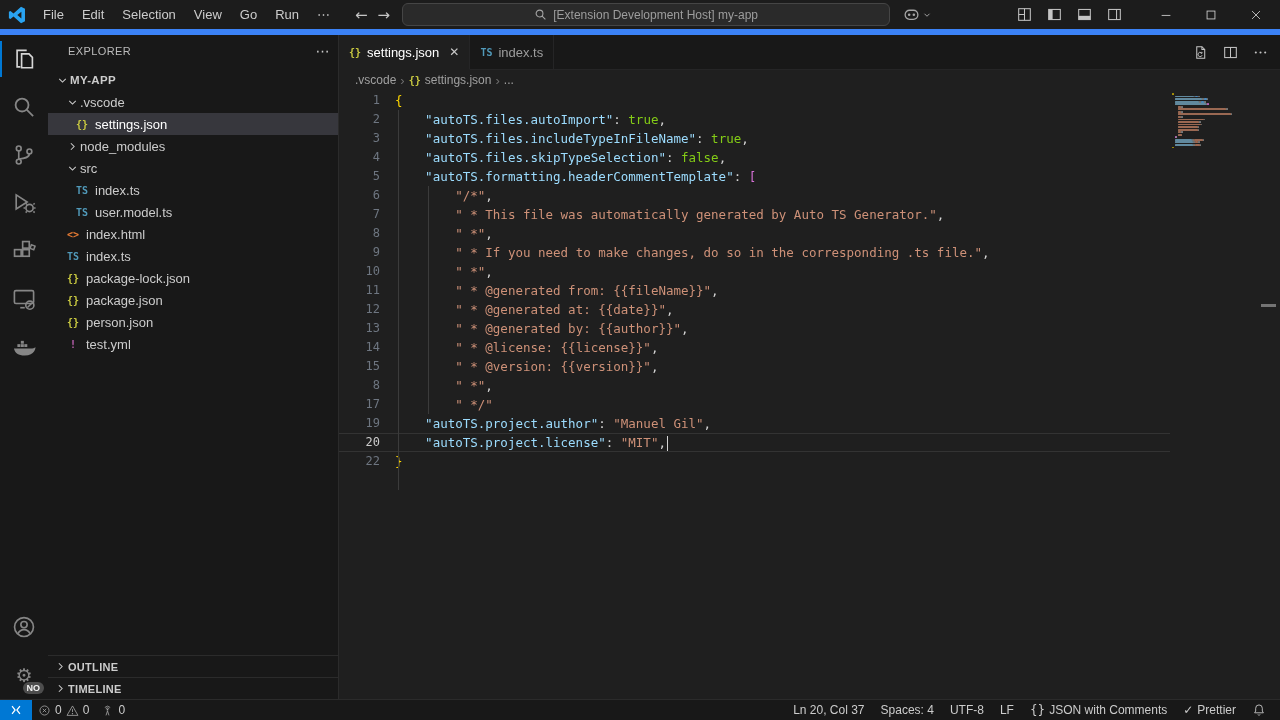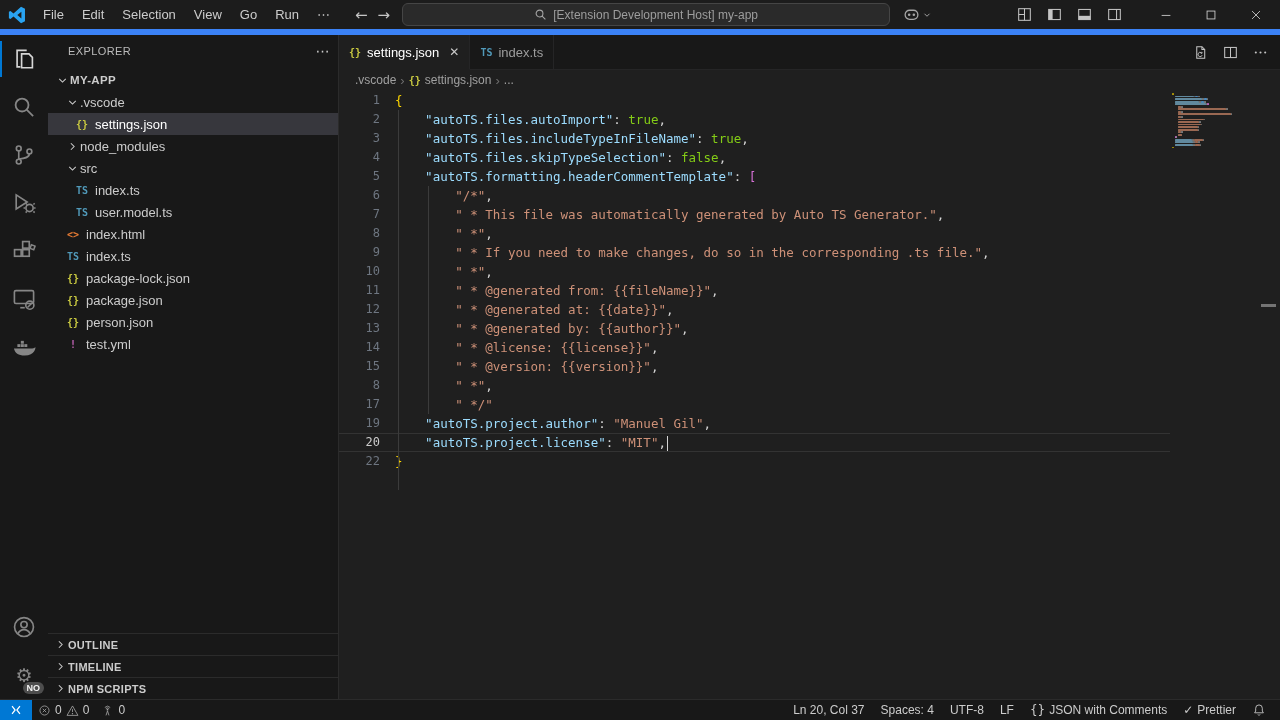--- a/index.html
+++ b/index.html
@@ -366,28 +366,20 @@
           </span>
           <span>OUTLINE</span>
         </div>
         <div class="sb-panel">
           <span class="tw">
             <svg width="13" height="13" viewBox="0 0 16 16">
               <path d="M6 4l4 4-4 4" fill="none" stroke="currentColor" stroke-width="1.3"></path>
             </svg>
           </span>
           <span>TIMELINE</span>
-        </div>
-        <div class="sb-panel">
-          <span class="tw">
-            <svg width="13" height="13" viewBox="0 0 16 16">
-              <path d="M6 4l4 4-4 4" fill="none" stroke="currentColor" stroke-width="1.3"></path>
-            </svg>
-          </span>
-          <span>NPM SCRIPTS</span>
         </div>
       </div>
   </div>
 
   <div class="editorgroup">
     <div class="tabbar" id="tabbar">
         <div class="tab active">
           <span class="ficon" style="color: rgb(203, 203, 65);">{}</span>
           <span>settings.json</span>
           <span class="close">✕</span>

